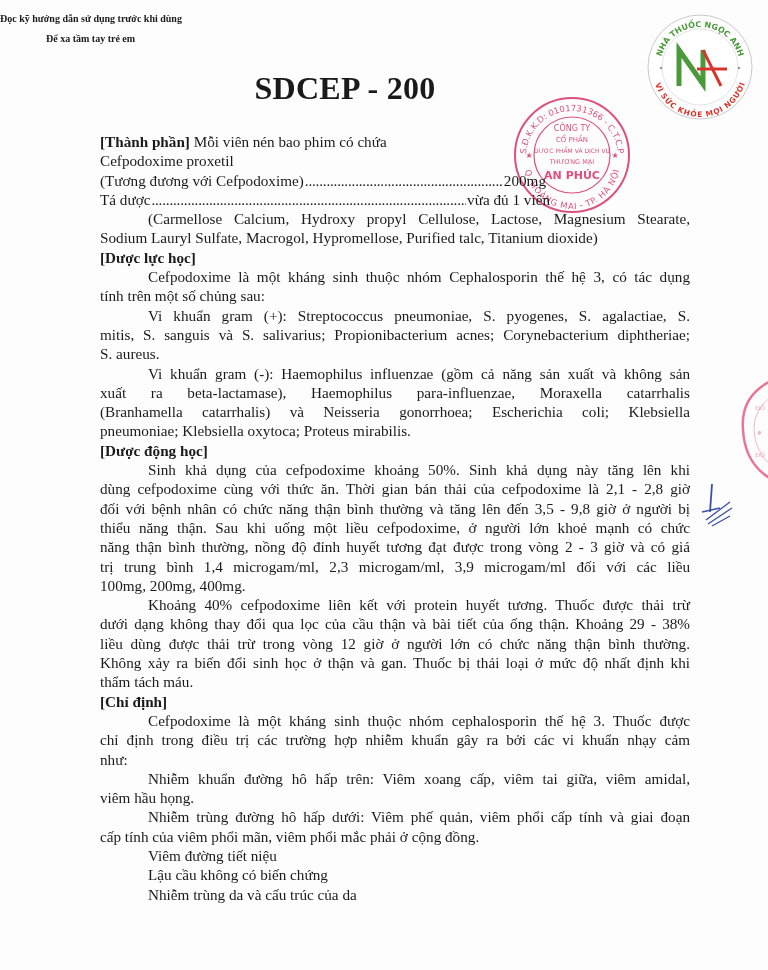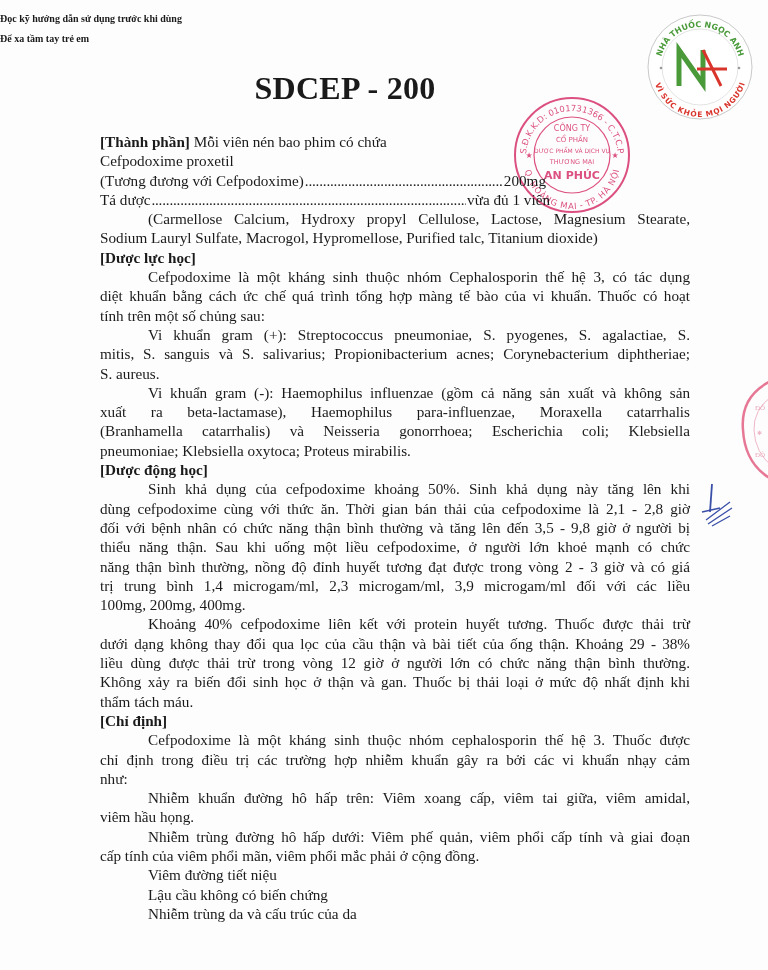--- a/index.html
+++ b/index.html
@@ -1,20 +1,20 @@
 <!DOCTYPE html>
 <html><head>
 <meta charset="utf-8">
 <style>
   html, body { margin: 0; padding: 0; background: #ffffff; }
   body { width: 768px; height: 970px; position: relative; overflow: hidden; font-family: "Liberation Serif", "DejaVu Serif", serif; color: #1a1a1a; }
   .page { position: absolute; left: 0; top: 0; width: 768px; height: 970px; background: #fdfdfd; }
   .hdr1, .hdr2 { position: absolute; left: 0; width: 690px; text-align: left; font-weight: bold; font-size: 10px; }
   .hdr1 { top: 13px; }
-  .hdr2 { top: 33px; }
+  .hdr2 { top: 33px; padding-left: 46px; }
   .title { position: absolute; left: 0; width: 690px; top: 70px; text-align: center; font-weight: bold; font-size: 32px; letter-spacing: 0.3px; }
   .body { position: absolute; left: 100px; top: 132px; width: 590px; font-size: 15.2px; line-height: 19.3px; }
   .line { white-space: nowrap; }
   .just { text-align: justify; text-align-last: justify; }
   .ind { text-indent: 48px; }
   .head { font-weight: bold; }
   .dots { letter-spacing: -0.2px; }
   .lead { display: flex; justify-content: space-between; white-space: nowrap; overflow: hidden; text-align: right; }
   .lead .fill { flex: 1; overflow: hidden; margin: 0 1px; }
   .stamp { position: absolute; left: 512px; top: 95px; width: 120px; height: 120px; }
@@ -99,21 +99,20 @@
         <span class="fill dots">.....................................................................................................................................</span>
         <span>vừa đủ 1 viên</span>
       </div>
       <div class="just ind">(Carmellose Calcium, Hydroxy propyl Cellulose, Lactose, Magnesium Stearate,</div>
       <div>Sodium Lauryl Sulfate, Macrogol, Hypromellose, Purified talc, Titanium dioxide)</div>
     </section>
 
     <section>
       <div class="head">[Dược lực học]</div>
       <div class="just ind">Cefpodoxime là một kháng sinh thuộc nhóm Cephalosporin thế hệ 3, có tác dụng</div>
-      <div class="just">diệt khuẩn bằng cách ức chế quá trình tổng hợp màng tế bào của vi khuẩn. Thuốc có hoạt</div>
       <div>tính trên một số chủng sau:</div>
       <div class="just ind">Vi khuẩn gram (+): Streptococcus pneumoniae, S. pyogenes, S. agalactiae, S.</div>
       <div class="just">mitis, S. sanguis và S. salivarius; Propionibacterium acnes; Corynebacterium diphtheriae;</div>
       <div>S. aureus.</div>
       <div class="just ind">Vi khuẩn gram (-): Haemophilus influenzae (gồm cả năng sản xuất và không sản</div>
       <div class="just">xuất ra beta-lactamase), Haemophilus para-influenzae, Moraxella catarrhalis</div>
       <div class="just">(Branhamella catarrhalis) và Neisseria gonorrhoea; Escherichia coli; Klebsiella</div>
       <div>pneumoniae; Klebsiella oxytoca; Proteus mirabilis.</div>
     </section>
 

